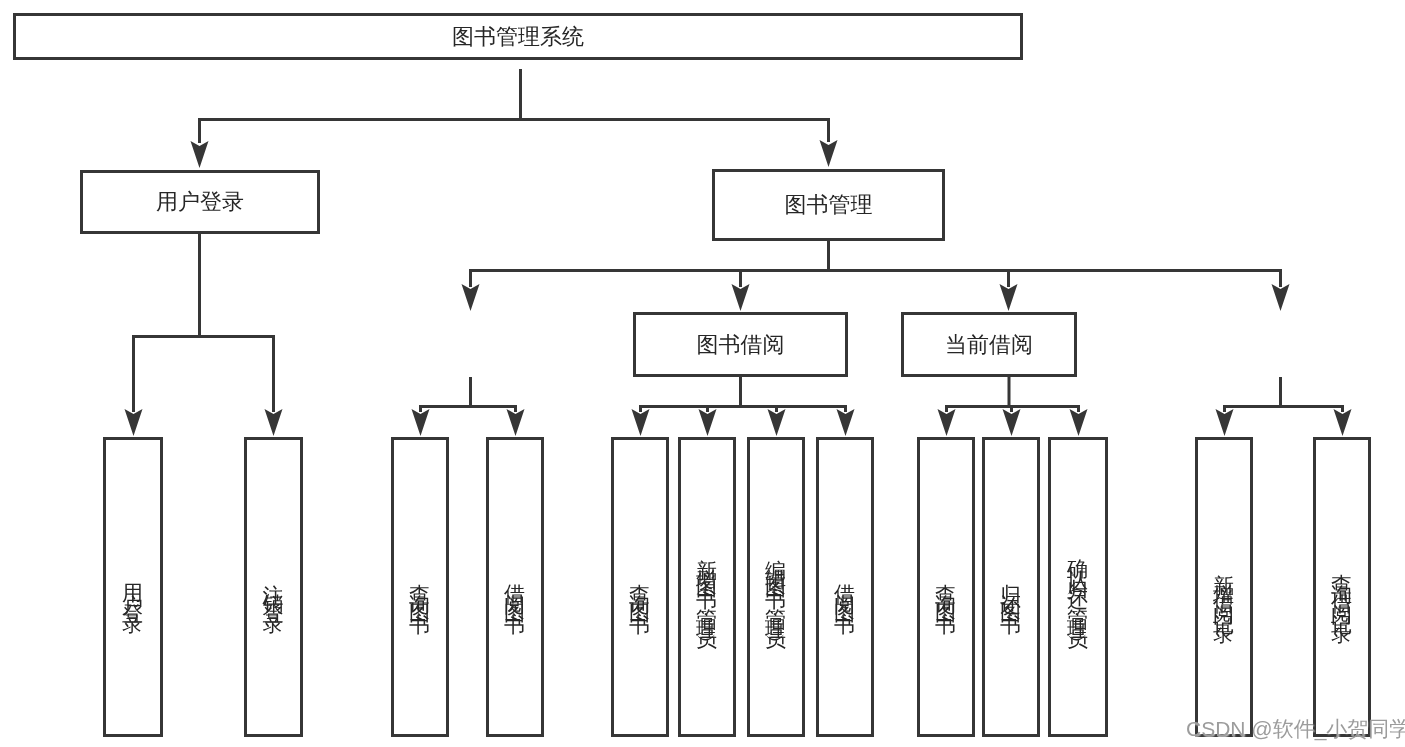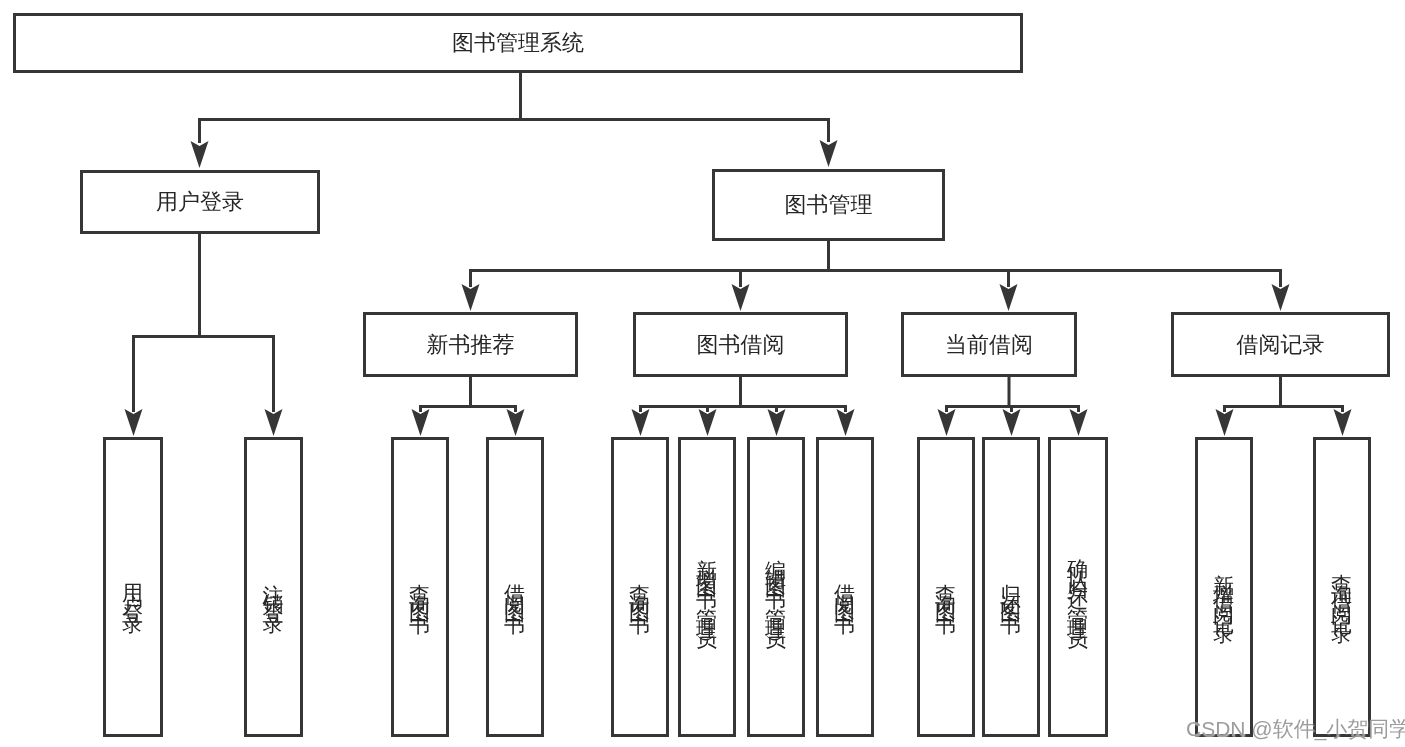--- a/index.html
+++ b/index.html
@@ -21,21 +21,21 @@
   .connector path.ln{stroke:var(--line);stroke-width:3;fill:none;}
   .connector use{fill:var(--line);stroke:none;}
   .box{
     position:absolute;
     box-sizing:border-box;
     border:3px solid var(--line);
     background:var(--background);
     display:flex;align-items:center;justify-content:center;
     text-align:center;
   }
-  .root{left:13px;top:13px;width:1010px;height:60px;font-size:22px;}
+  .root{left:13px;top:13px;width:1010px;height:47px;font-size:22px;}
   .l2a{left:80px;top:170px;width:240px;height:64px;font-size:22px;}
   .l2b{left:712px;top:169px;width:233px;height:72px;font-size:22px;}
   .l3{top:312px;height:65px;font-size:22px;}
   .leaf{top:437px;height:300px;font-size:21px;}
   .vtext{
     writing-mode:vertical-rl;
     text-orientation:mixed;
     letter-spacing:10px;
     line-height:1;
     white-space:nowrap;
@@ -111,31 +111,25 @@
     <span>图书管理系统</span>
   </div>
 
   <div class="box l2a">
     <span>用户登录</span>
   </div>
   <div class="box l2b">
     <span>图书管理</span>
   </div>
 
-  <div class="box l3" style="left:363px;width:215px;">
-    <span>新书推荐</span>
-  </div>
   <div class="box l3" style="left:633px;width:215px;">
     <span>图书借阅</span>
   </div>
   <div class="box l3" style="left:901px;width:176px;">
     <span>当前借阅</span>
-  </div>
-  <div class="box l3" style="left:1171px;width:219px;">
-    <span>借阅记录</span>
   </div>
 
   <div class="box leaf" style="left:103px;width:60px;">
     <span class="vtext">用户登录</span>
   </div>
   <div class="box leaf" style="left:244px;width:59px;">
     <span class="vtext">注销登录</span>
   </div>
 
   <div class="box leaf" style="left:391px;width:58px;">

